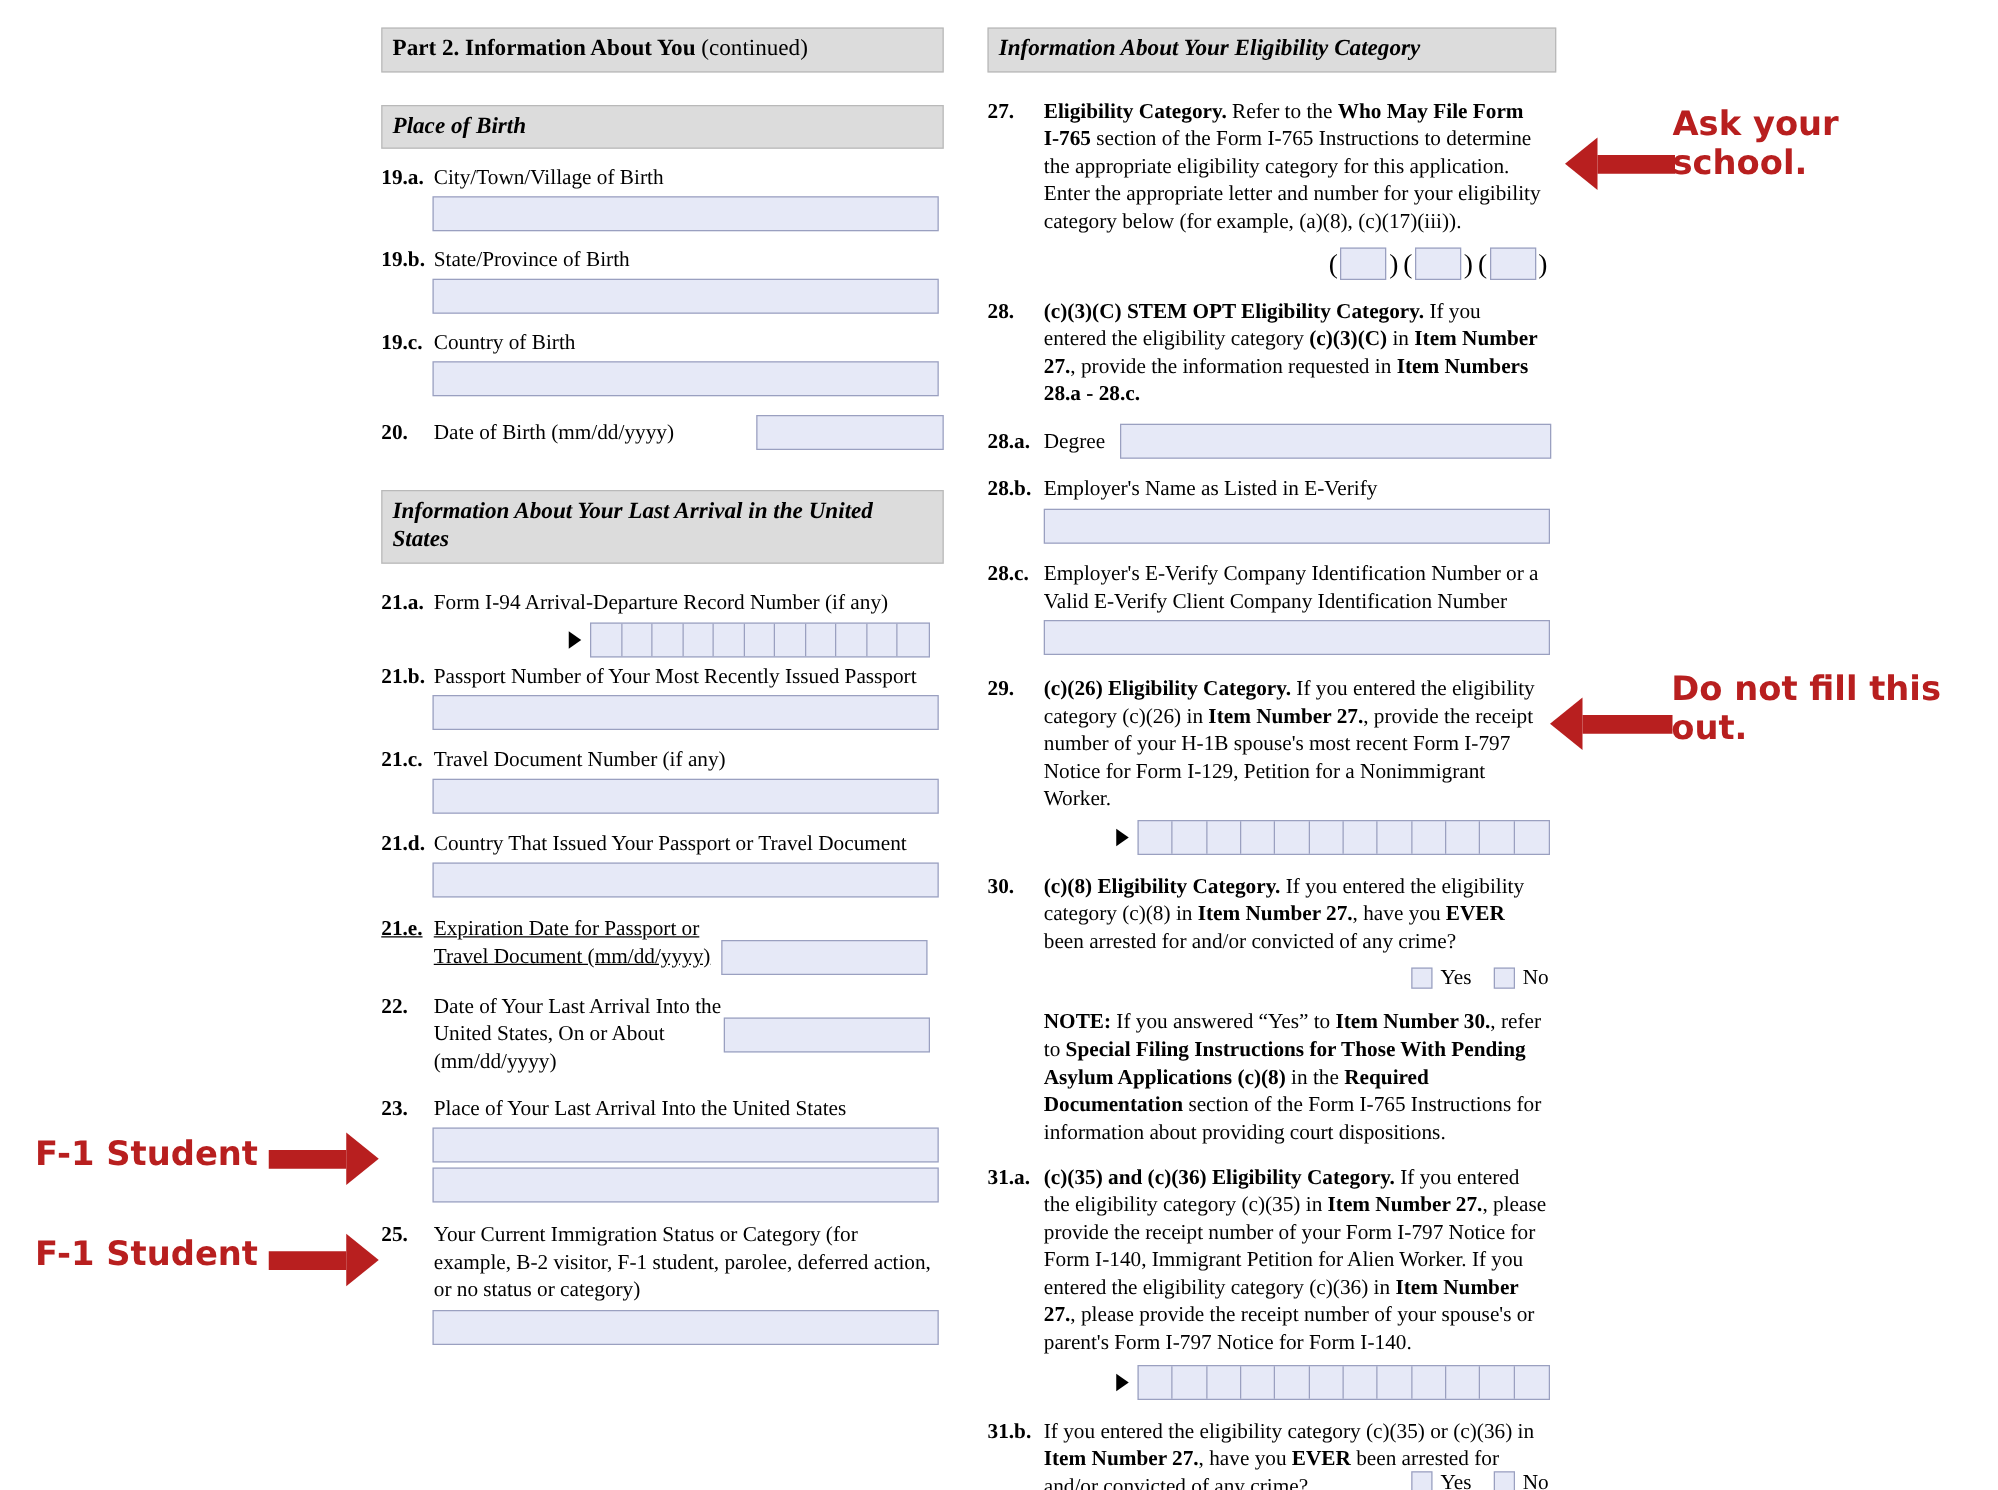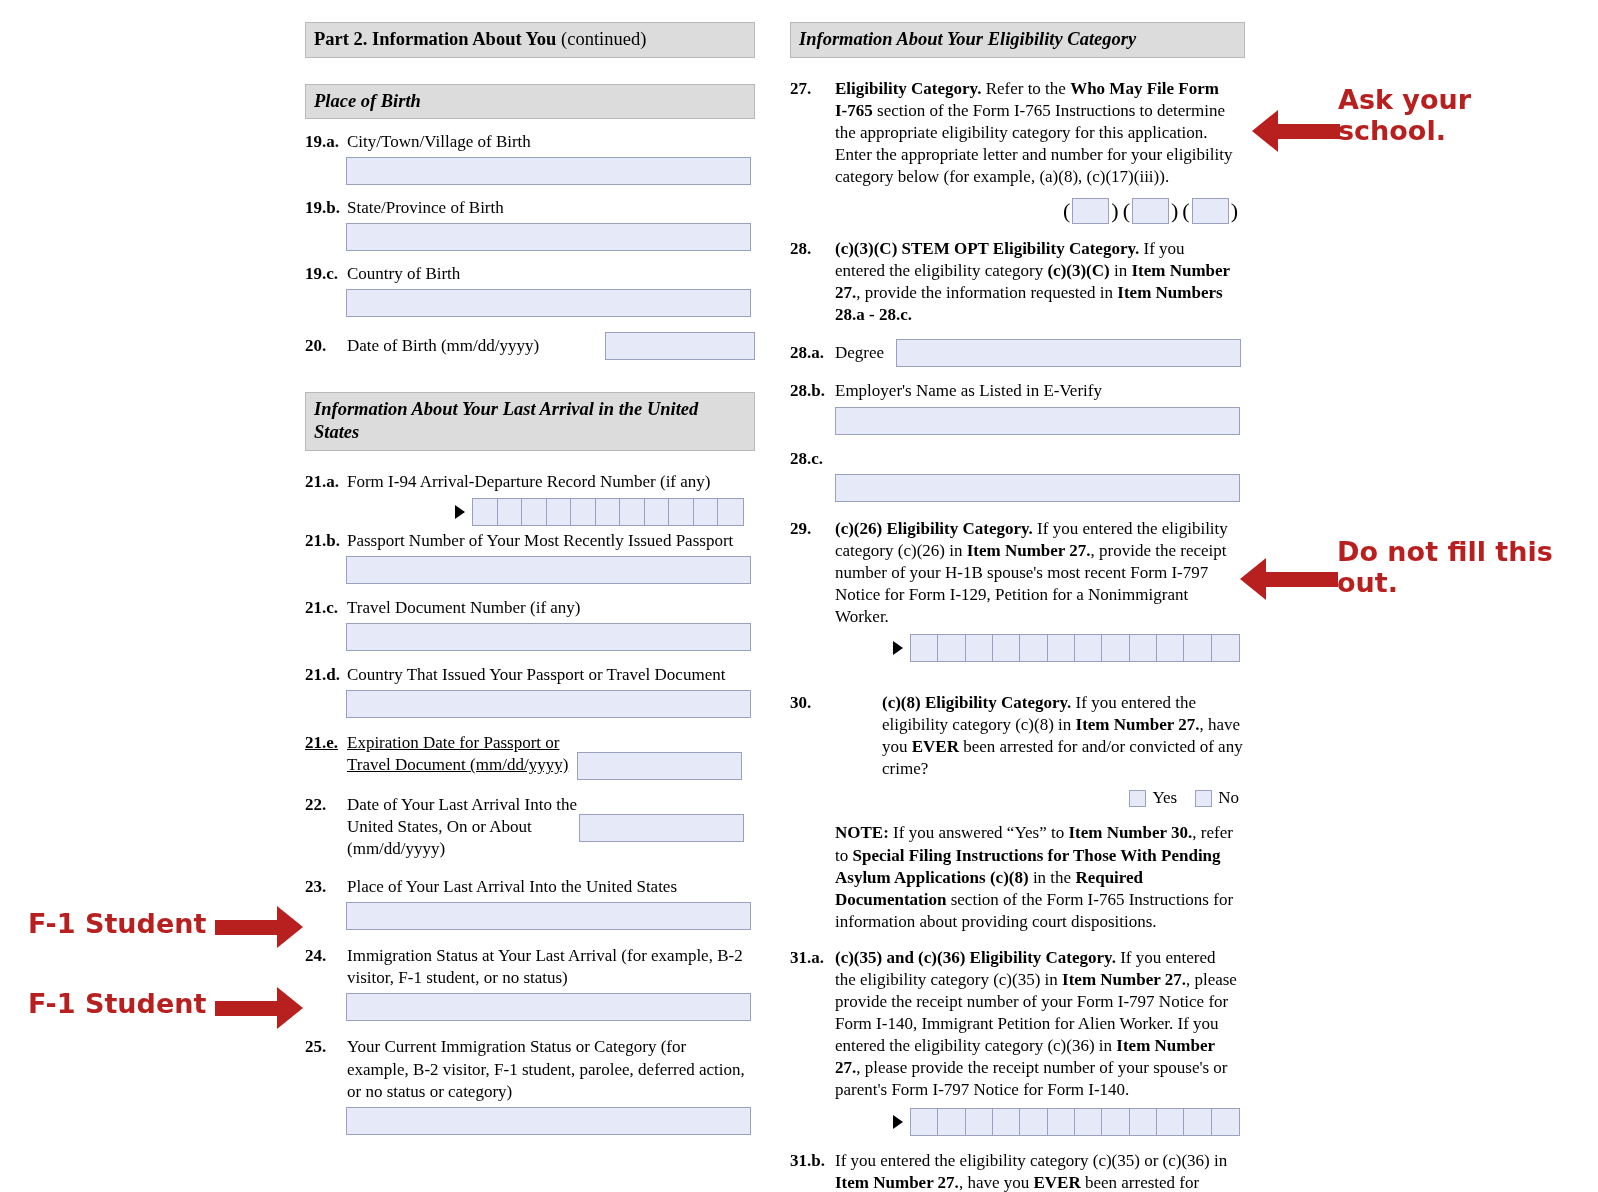--- a/index.html
+++ b/index.html
@@ -283,24 +283,20 @@
       <div class="lbl" style="flex:1; max-width:232px;">Date of Your Last Arrival Into the United States, On or About (mm/dd/yyyy)</div>
       <div class="field" style="width:165px; margin-top:20px;"></div>
     </div>
 
     <div class="row" style="margin-top:16px;">
       <div class="num w-l">23.</div>
       <div class="lbl">Place of Your Last Arrival Into the United States</div>
     </div>
     <div class="field full"></div>
 
-    <div class="row" style="margin-top:15px;">
-      <div class="num w-l">24.</div>
-      <div class="lbl" style="max-width:400px;">Immigration Status at Your Last Arrival (for example, B-2 visitor, F-1 student, or no status)</div>
-    </div>
     <div class="field full"></div>
 
     <div class="row" style="margin-top:15px;">
       <div class="num w-l">25.</div>
       <div class="lbl" style="max-width:405px;">Your Current Immigration Status or Category (for example, B-2 visitor, F-1 student, parolee, deferred action, or no status or category)</div>
     </div>
     <div class="field full"></div>
 
   </div>
 
@@ -342,20 +338,21 @@
     </div>
 
     <div class="row" style="margin-top:13px;">
       <div class="num w-r">28.b.</div>
       <div class="lbl">Employer's Name as Listed in E-Verify</div>
     </div>
     <div class="field" style="width:405px; margin:4px 0 0 45px;"></div>
 
     <div class="row" style="margin-top:13px;">
       <div class="num w-r">28.c.</div>
+      <div class="lbl" style="max-width:405px;">Employer's E-Verify Company Identification Number or a Valid E-Verify Client Company Identification Number</div>
     </div>
     <div class="field" style="width:405px; margin:4px 0 0 45px;"></div>
 
     <div class="row" style="margin-top:16px;">
       <div class="num w-r">29.</div>
       <div class="lbl" style="max-width:402px;">
         <b>(c)(26) Eligibility Category.</b><span>  If you entered the eligibility category (c)(26) in </span><b>Item Number 27.</b><span>, provide the receipt number of your H-1B spouse's most recent Form I-797 Notice for Form I-129, Petition for a Nonimmigrant Worker.</span>
       </div>
     </div>
     <div class="inline-row" style="margin-left:103px; margin-top:6px;">
@@ -369,21 +366,21 @@
           <div class="cell" style="width:27.5px;"></div>
         <div class="cell" style="width:27.5px;"></div>
           <div class="cell" style="width:27.5px;"></div>
         <div class="cell" style="width:27.5px;"></div>
           <div class="cell" style="width:27.5px;"></div>
         <div class="cell" style="width:27.5px;"></div>
           <div class="cell" style="width:27.5px;"></div>
       </div>
     </div>
 
-    <div class="row" style="margin-top:30px;gap:47px;">
+    <div class="row" style="margin-top:14px;">
       <div class="num w-r">30.</div>
       <div class="lbl" style="max-width:402px;">
         <b>(c)(8) Eligibility Category.</b><span>  If you entered the eligibility category (c)(8) in </span><b>Item Number 27.</b><span>, have you </span><b>EVER</b><span> been arrested for and/or convicted of any crime?</span>
       </div>
     </div>
     <div class="cb-wrap">
       <span class="cb"></span>
       <span class="cb-label">Yes</span>
       <span class="cb"></span>
       <span class="cb-label" style="margin-right:6px;">No</span>

